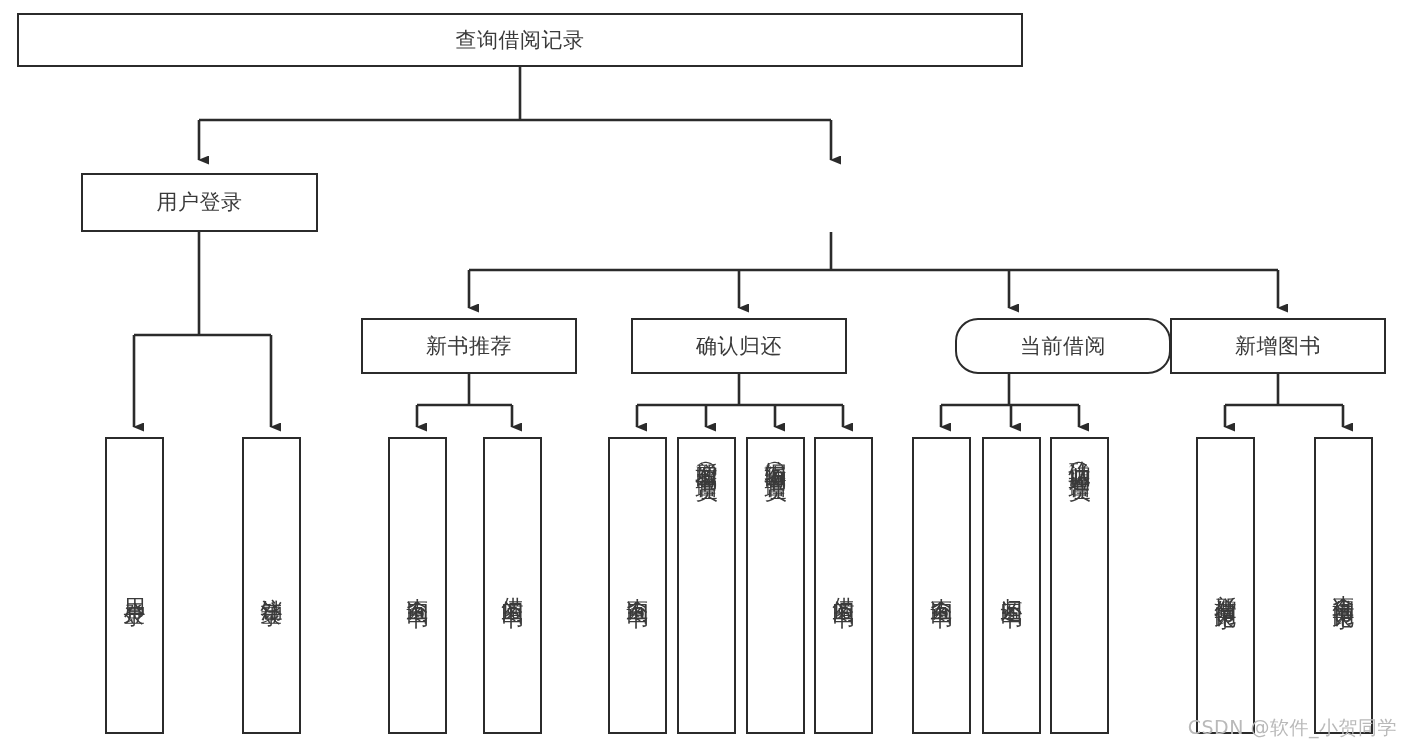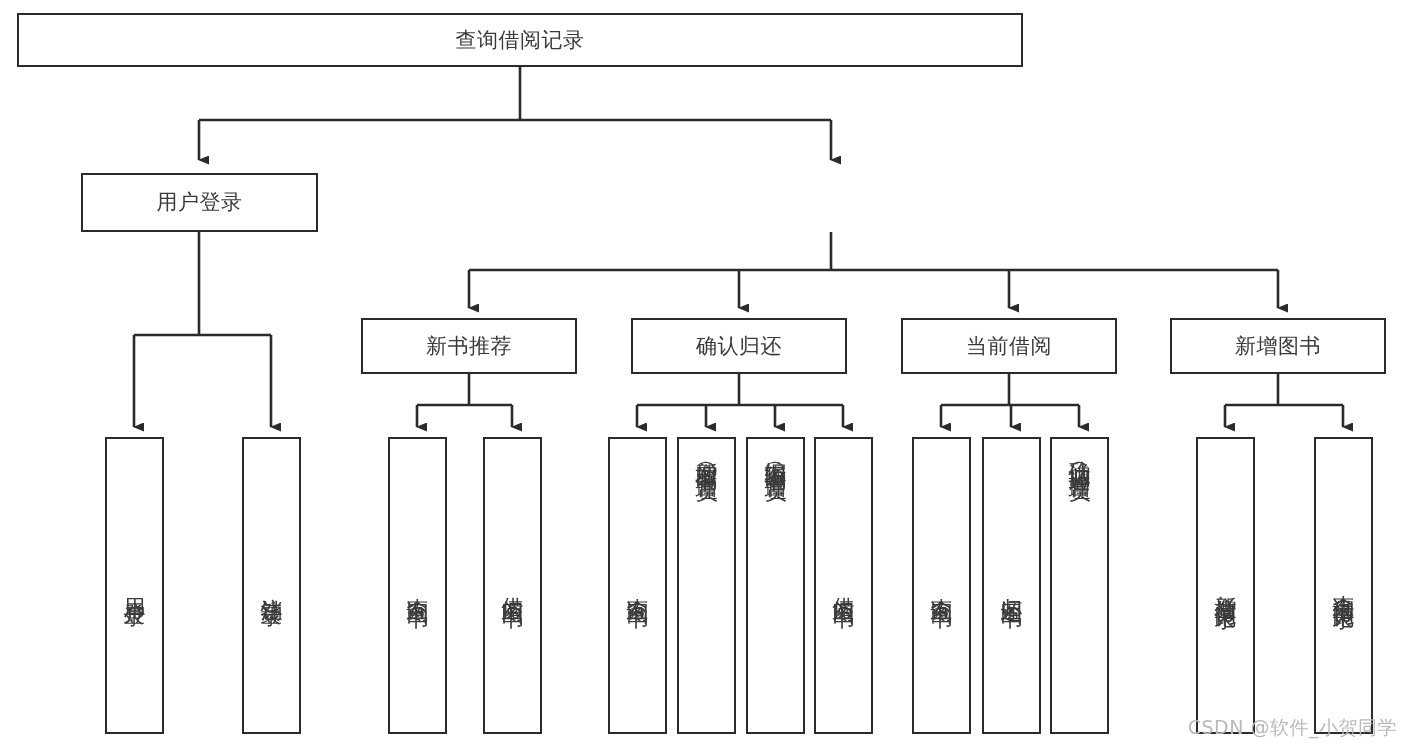--- a/index.html
+++ b/index.html
@@ -136,21 +136,21 @@
   <div class="node horizontal" style="left:81px; top:173px; width:237px; height:59px;">
     <span class="node-label">用户登录</span>
   </div>
 
   <div class="node horizontal" style="left:361px; top:318px; width:216px; height:56px;">
     <span class="node-label">新书推荐</span>
   </div>
   <div class="node horizontal" style="left:631px; top:318px; width:216px; height:56px;">
     <span class="node-label">确认归还</span>
   </div>
-  <div class="node horizontal" style="left:901px; top:318px; width:216px; height:56px;">
+  <div class="node horizontal" style="left:955px; top:318px; width:216px; height:56px;border-radius:23px;">
     <span class="node-label">当前借阅</span>
   </div>
   <div class="node horizontal" style="left:1170px; top:318px; width:216px; height:56px;">
     <span class="node-label">新增图书</span>
   </div>
 
   <div class="node vertical centered" style="left:105px; top:437px; width:59px; height:297px;">
     <span class="node-label">用户登录</span>
   </div>
   <div class="node vertical centered" style="left:242px; top:437px; width:59px; height:297px;">

